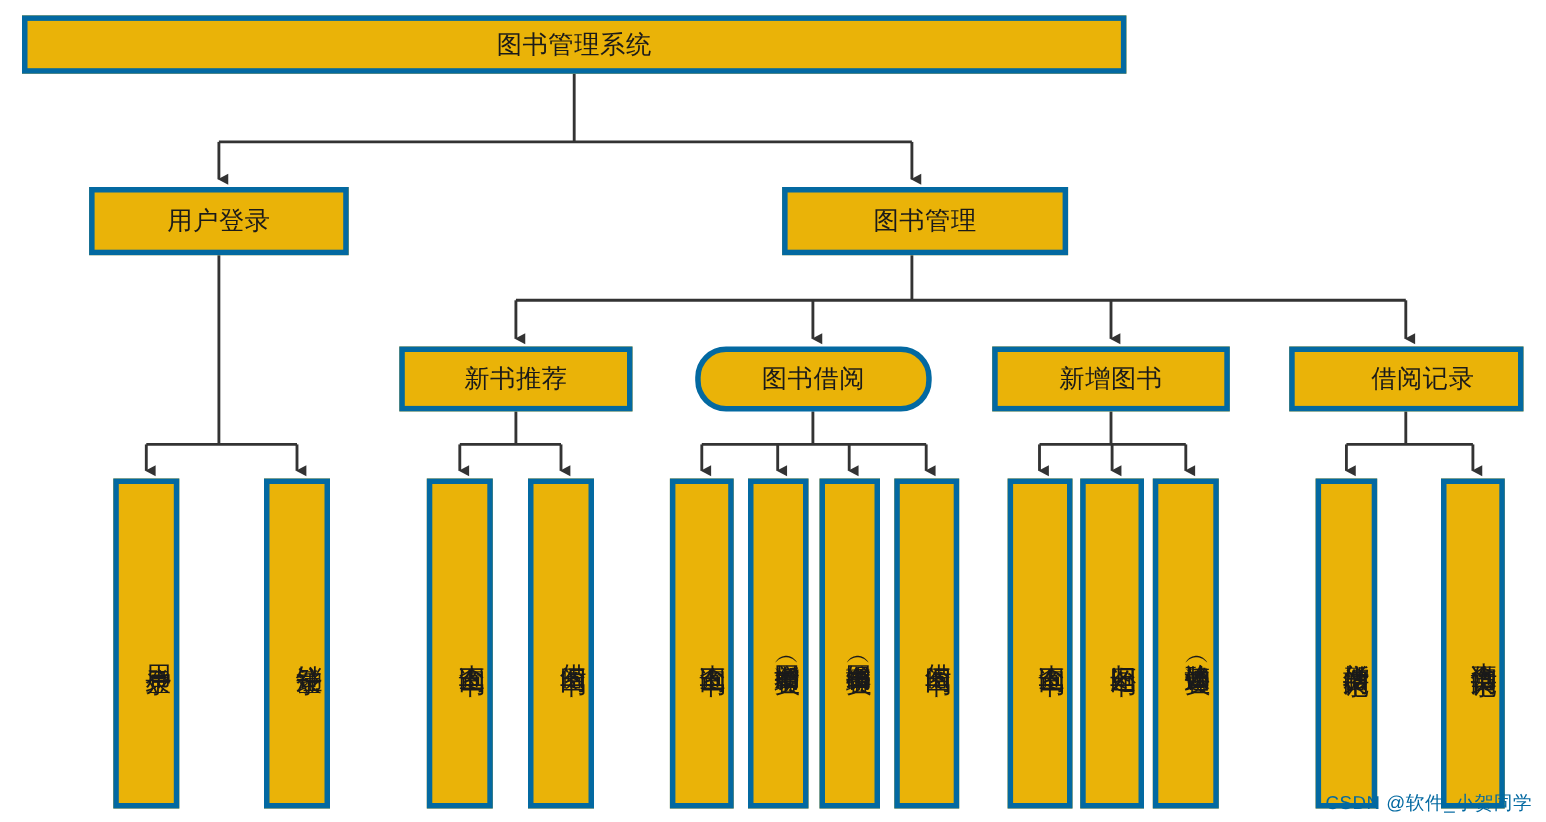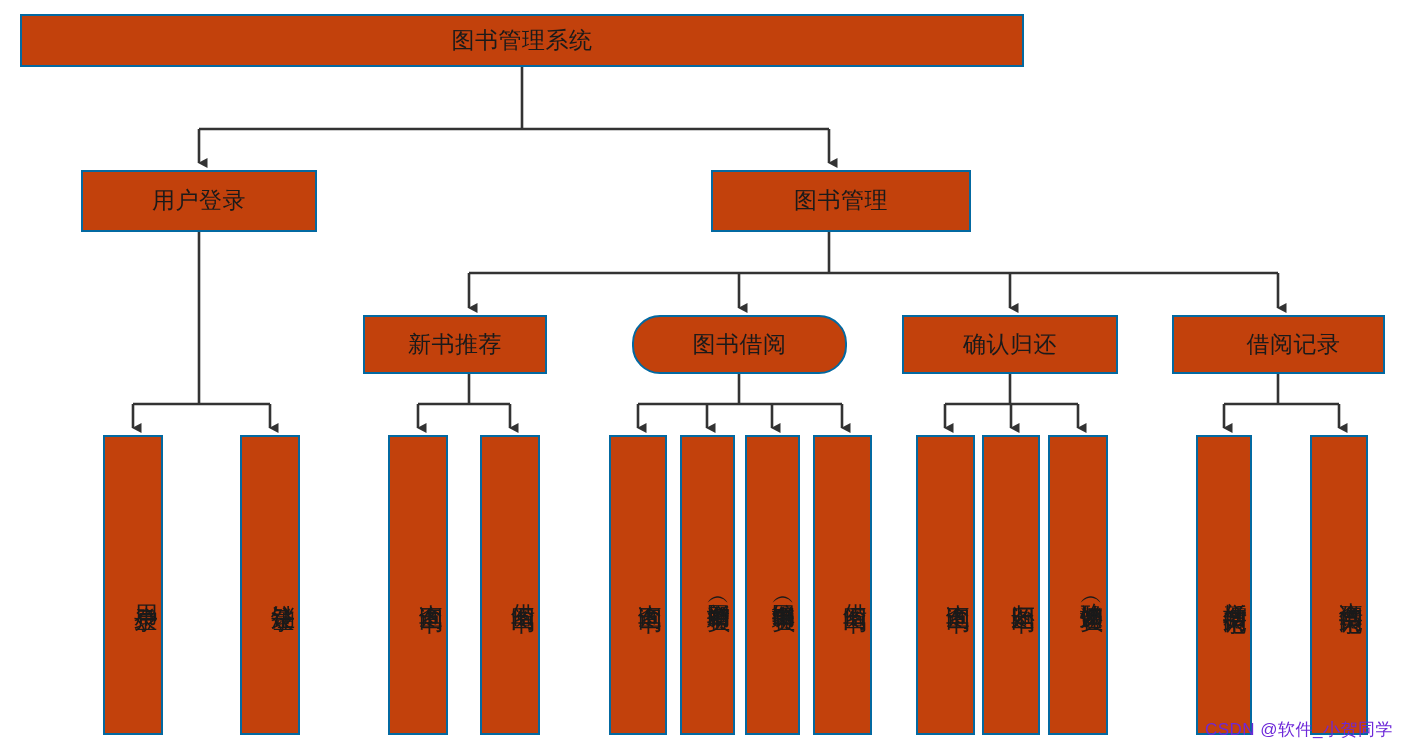--- a/index.html
+++ b/index.html
@@ -21,22 +21,22 @@
     position: absolute;
     left: 0;
     top: 0;
     width: 1405px;
     height: 747px;
     pointer-events: none;
   }
   .node {
     position: absolute;
     box-sizing: border-box;
-    background: #c2410c;
-    border: 2px solid #0369a1;
+    background: #eab308;
+    border: 5px solid #0369a1;
     display: flex;
     align-items: center;
     justify-content: center;
     color: #1a1a1a;
   }
   .node.horiz {
     font-size: 23px;
     letter-spacing: 0.5px;
     line-height: 1.2;
   }
@@ -54,21 +54,21 @@
   }
   .node.vert.tall-text {
     font-size: 23px;
     letter-spacing: 1px;
   }
   #watermark {
     position: absolute;
     right: 12px;
     bottom: 6px;
     font-size: 17px;
-    color: #6d28d9;
+    color: #0369a1;
     letter-spacing: 0.5px;
     white-space: nowrap;
   }
 </style>
 </head>
 <body>
 
 <div id="canvas">
 
   <svg id="edges" viewBox="0 0 1405 747" xmlns="http://www.w3.org/2000/svg">
@@ -119,23 +119,23 @@
       <path d="M1224,404 L1224,428" marker-end="url(#arrow)"></path>
       <path d="M1339,404 L1339,428" marker-end="url(#arrow)"></path>
     </g>
   </svg>
 
   <div class="node horiz" style="left:20px; top:14px; width:1004px; height:53px;">图书管理系统</div>
 
   <div class="node horiz" style="left:81px; top:170px; width:236px; height:62px;">用户登录</div>
   <div class="node horiz" style="left:711px; top:170px; width:260px; height:62px;">图书管理</div>
 
-  <div class="node horiz" style="left:363px; top:315px; width:184px; height:59px;">新书推荐</div>
+  <div class="node horiz" style="left:363px; top:315px; width:212px; height:59px;">新书推荐</div>
   <div class="node horiz" style="left:632px; top:315px; width:215px; height:59px;border-radius:28px;">图书借阅</div>
-  <div class="node horiz" style="left:902px; top:315px; width:216px; height:59px;">确认归还</div>
+  <div class="node horiz" style="left:902px; top:315px; width:216px; height:59px;">新增图书</div>
   <div class="node horiz" style="left:1172px; top:315px; width:213px; height:59px;padding-left:30px;">借阅记录</div>
 
   <div class="node vert" style="left:103px; top:435px; width:60px; height:300px;">用户登录</div>
   <div class="node vert" style="left:240px; top:435px; width:60px; height:300px;">注销登录</div>
 
   <div class="node vert" style="left:388px; top:435px; width:60px; height:300px;">查询图书</div>
   <div class="node vert" style="left:480px; top:435px; width:60px; height:300px;">借阅图书</div>
 
   <div class="node vert" style="left:609px; top:435px; width:58px; height:300px;">查询图书</div>
   <div class="node vert tall-text" style="left:680px; top:435px; width:55px; height:300px;">新增图书（管理员）</div>

